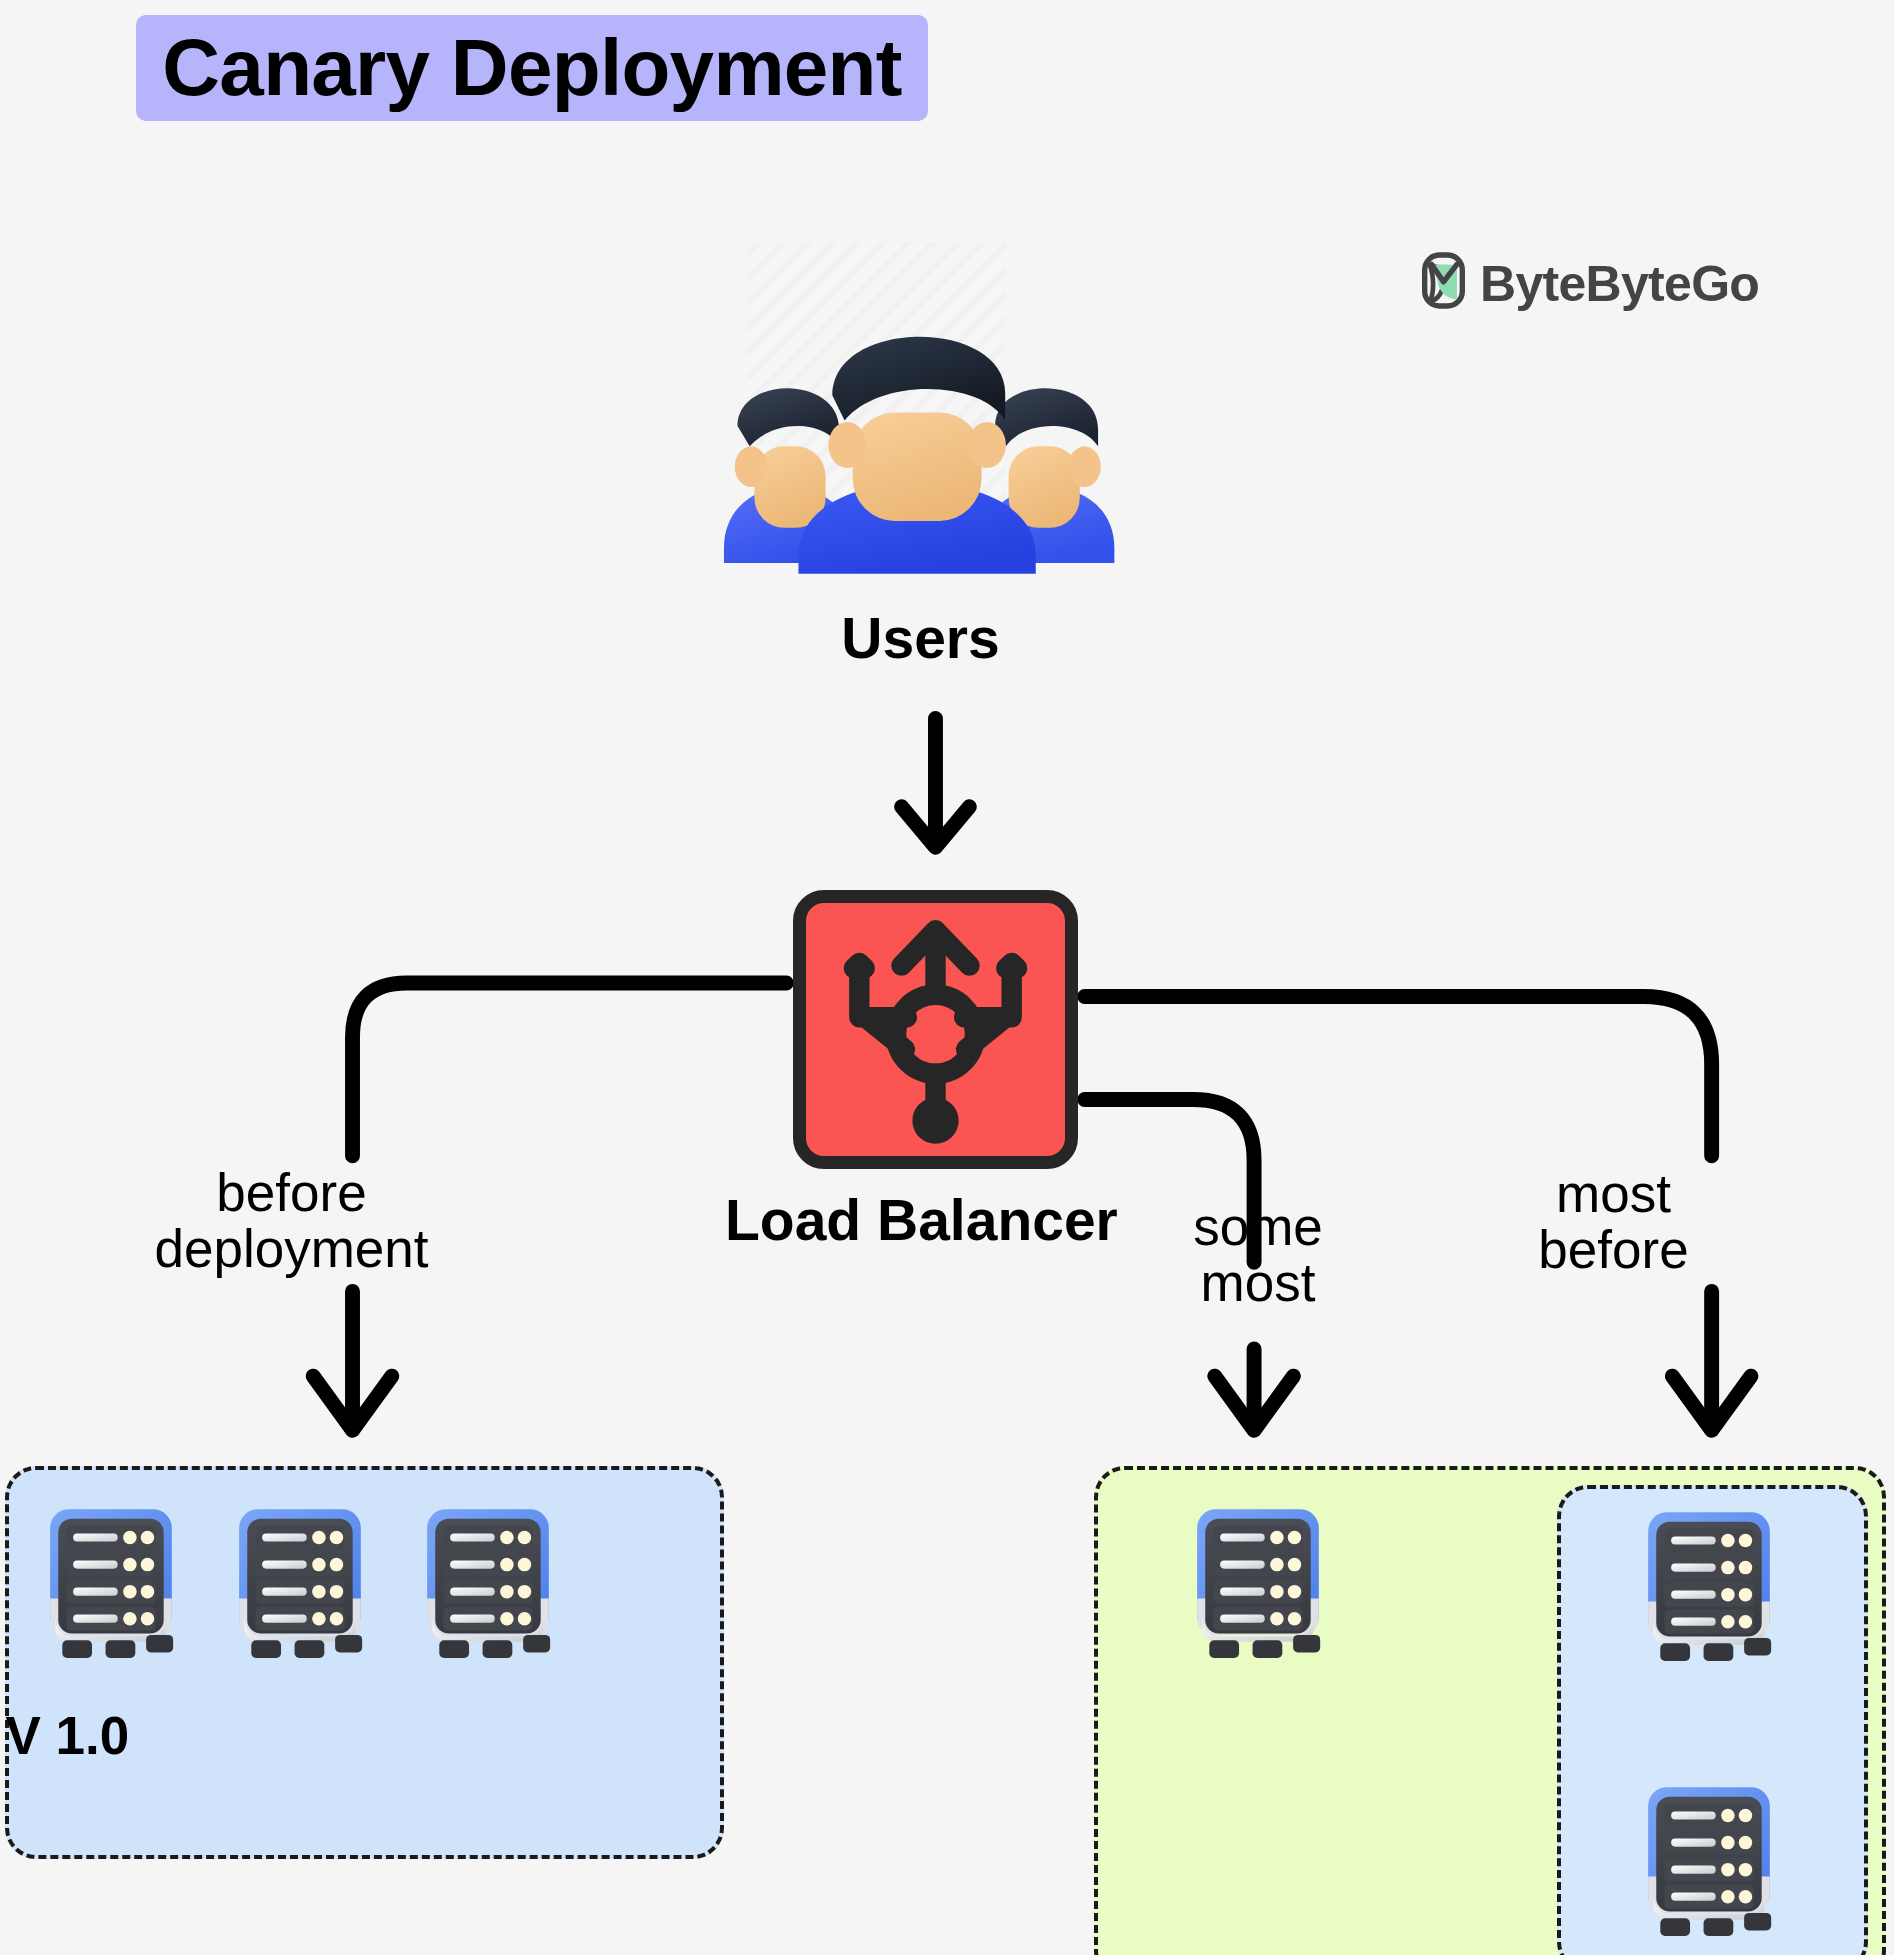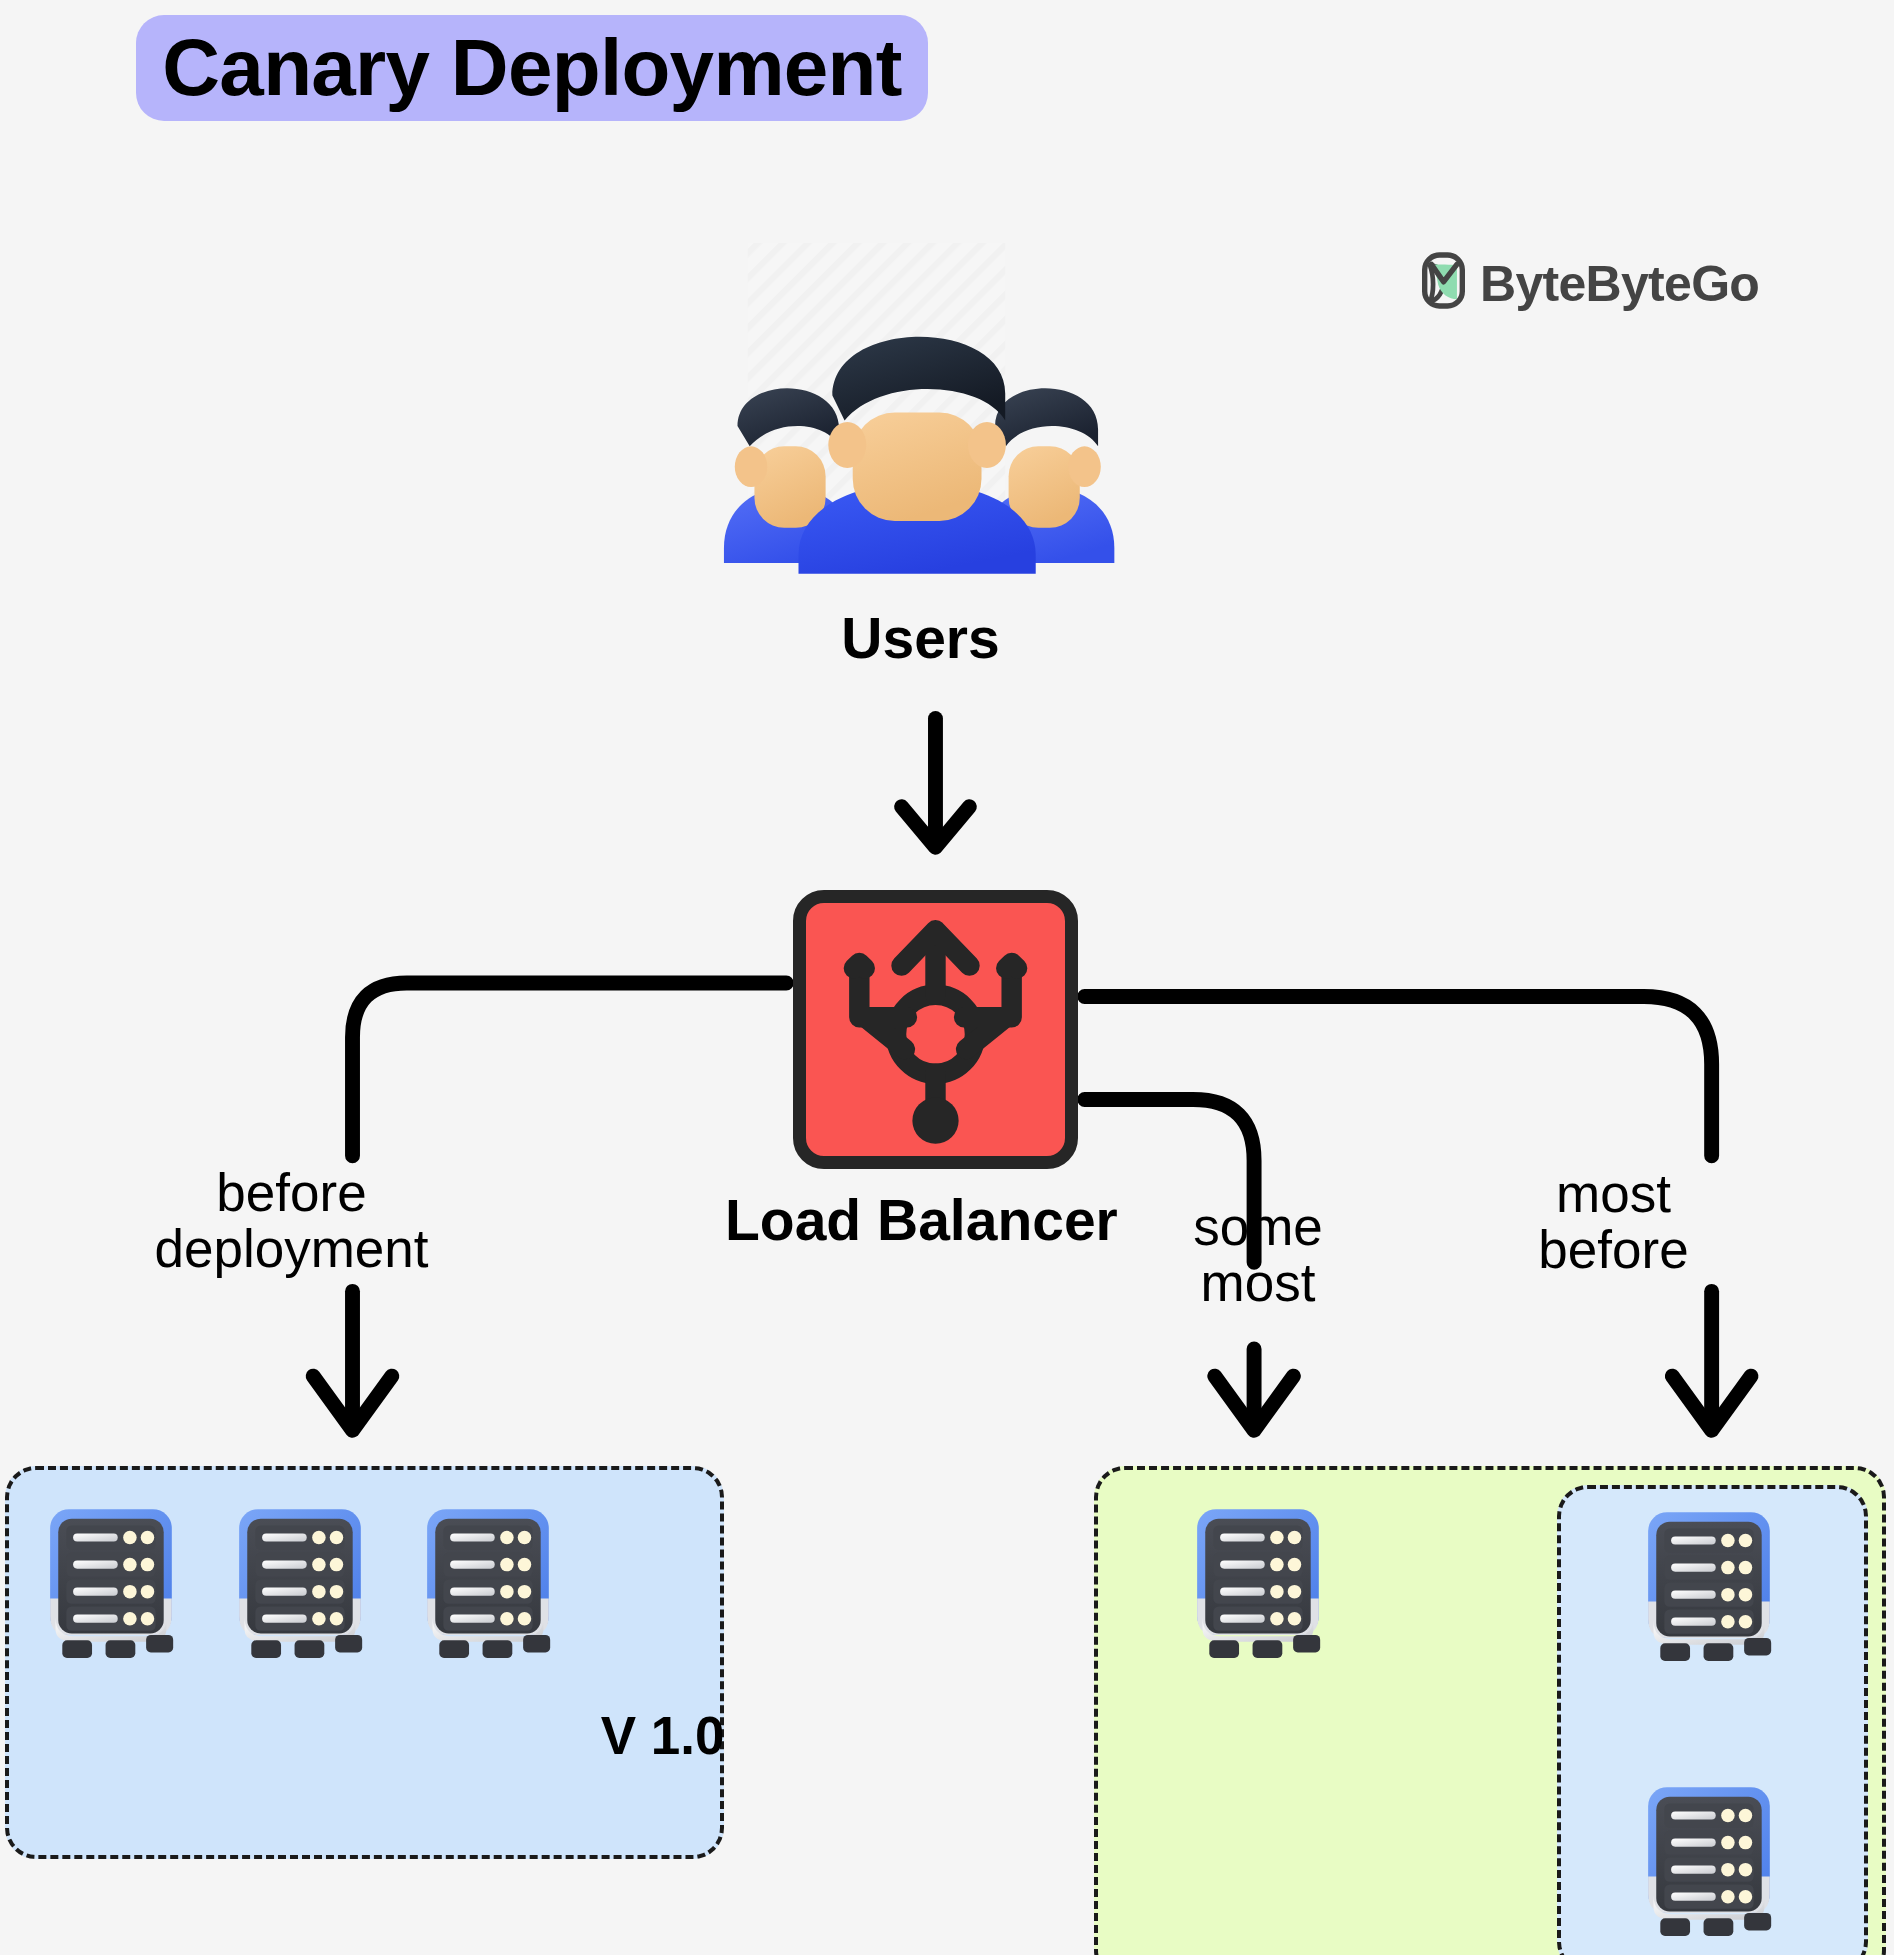--- a/index.html
+++ b/index.html
@@ -14,21 +14,21 @@
     background: #f5f5f5;
     overflow: hidden;
   }
 
   
   #title-banner {
     position: absolute;
     left: 136px; top: 15px;
     width: 792px; height: 106px;
     background: #b6b4fb;
-    border-radius: 28px;
+    border-radius: 10px;
     display: flex; align-items: center; justify-content: center;
   }
   #title-text {
     font-size: 80px;
     font-weight: 700;
     color: #000;
     letter-spacing: -0.7px;
     white-space: nowrap;
     line-height: 1;
   }
@@ -131,21 +131,21 @@
     width: 311px; height: 488px;
     background: #d5e8fb;
   }
 
   .server { position: absolute; width: 156px; height: 169px; }
 
   #v1-label {
     position: absolute;
     left: 5.4px; top: 1709px;
     width: 719px;
-    text-align: right;
+    text-align: left;
     font-size: 53px;
     font-weight: 700;
     color: #000;
     line-height: 1;
   }
 </style>
 </head>
 <body>
 
 <div id="stage">

